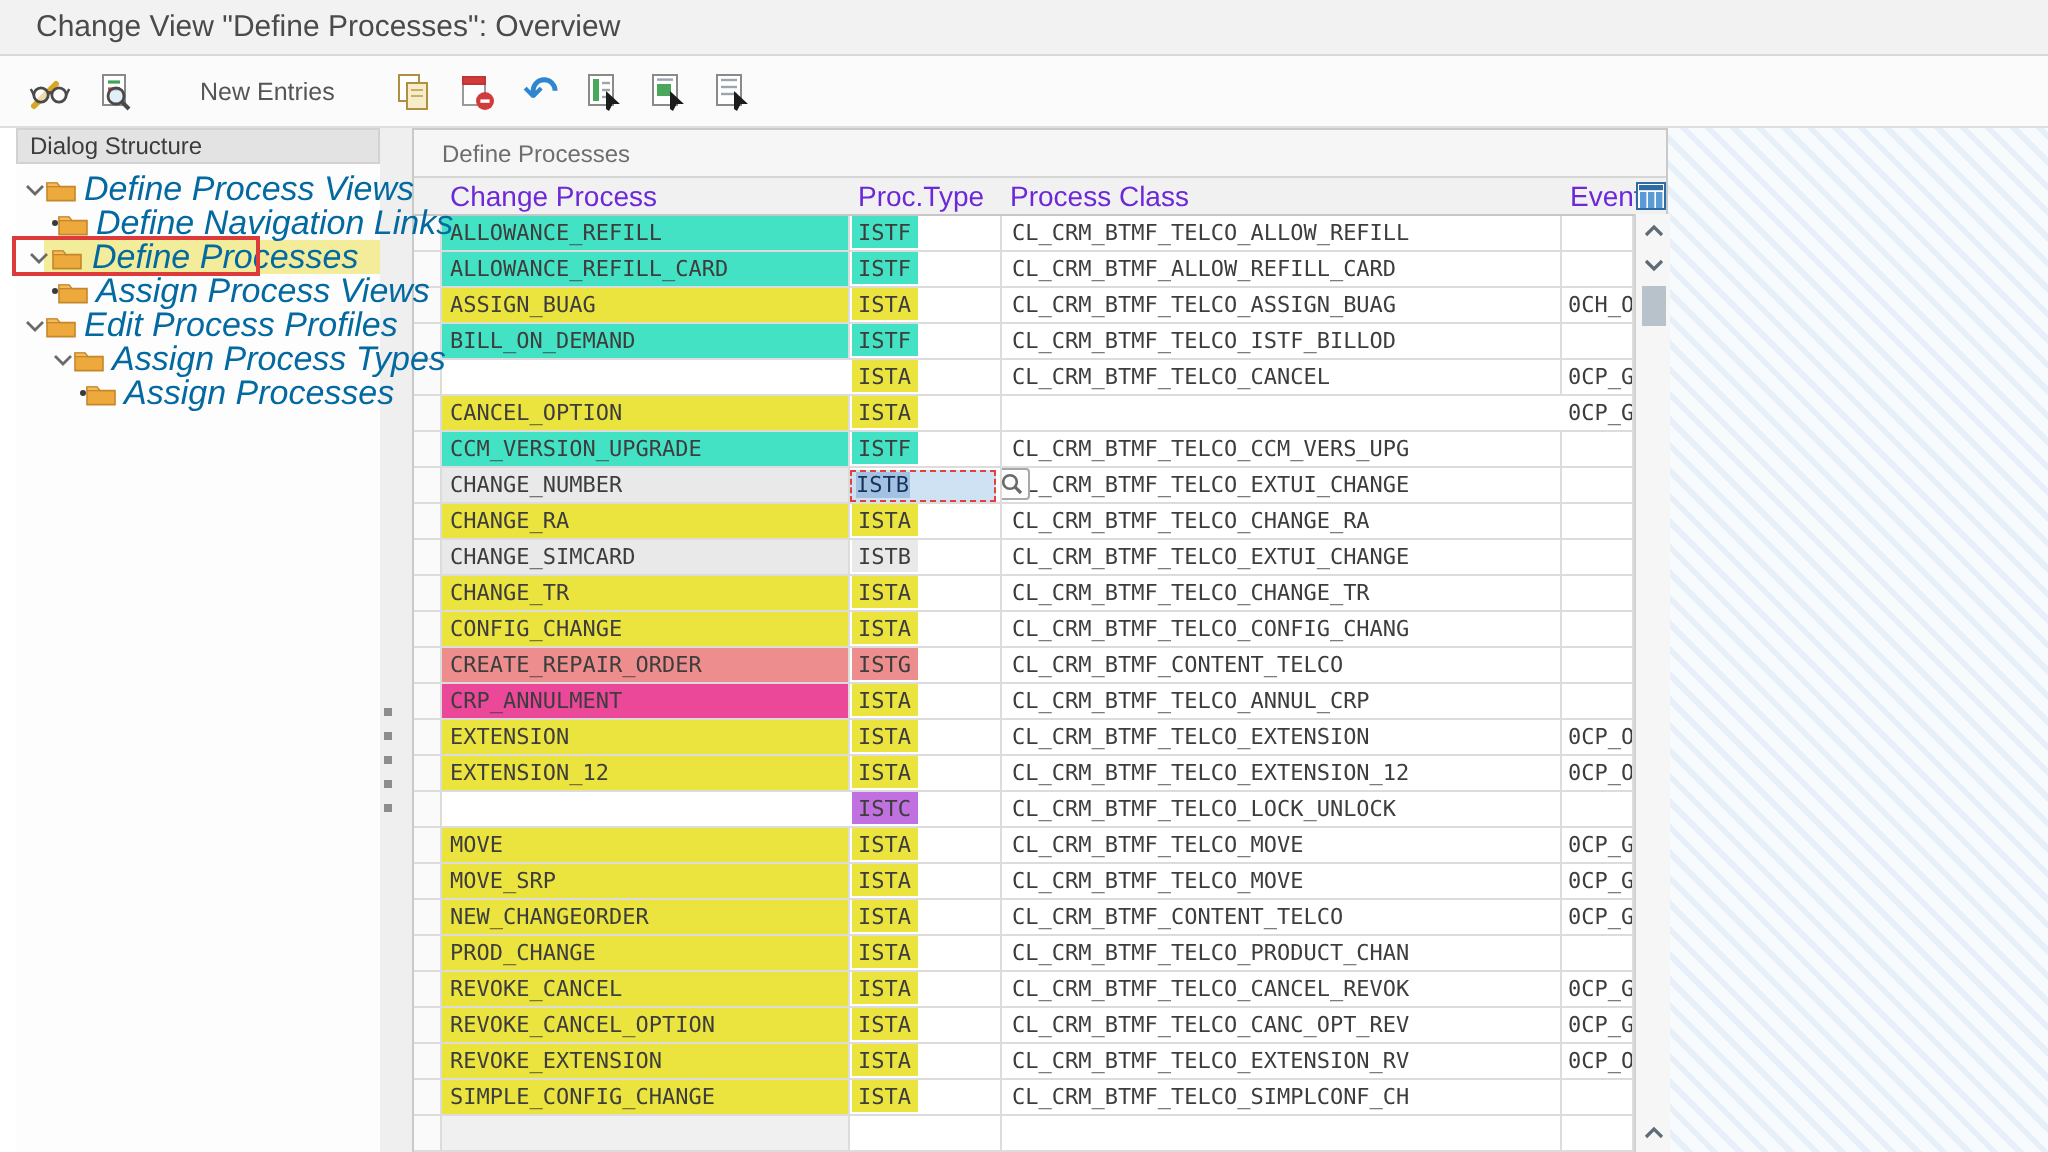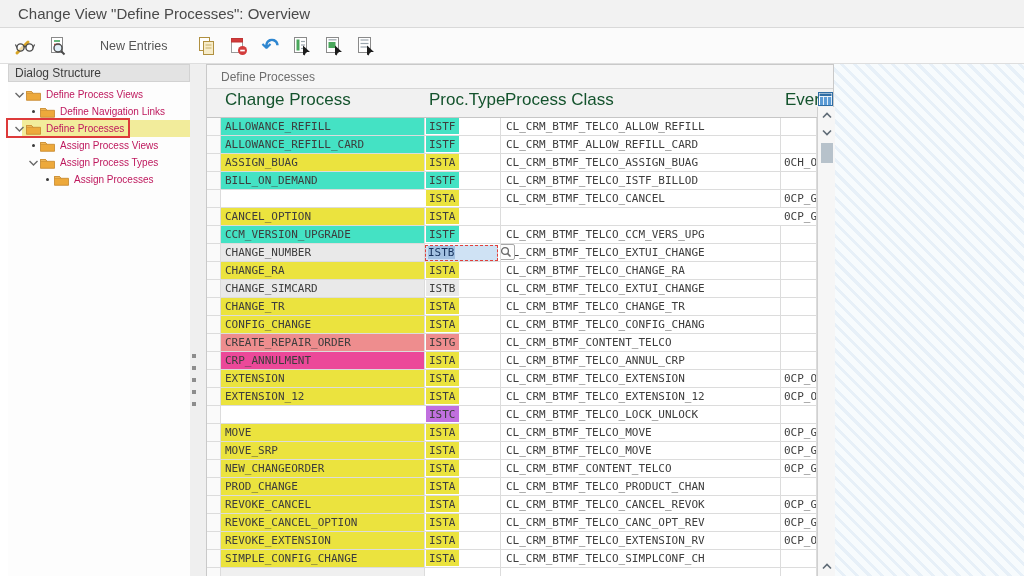--- a/index.html
+++ b/index.html
@@ -26,38 +26,38 @@
   
   .content { position:absolute; left:0; top:64px; width:1024px; height:512px; background:#ffffff; }
   .sidebar { position:absolute; left:8px; top:0; width:182px; height:512px; background:#fdfdfd; }
   .sidebar-header { height:18px; background:#e3e3e3; border:1px solid #d2d2d2;
     font-size:12px; color:#3c3c3c; padding:1px 0 0 6px; }
   .tree { position:relative; margin-top:4px; }
   .tree-row { position:relative; height:17px; display:flex; align-items:center; cursor:pointer; }
   .tree-row .marker { width:14px; display:flex; align-items:center; justify-content:center; }
   .tree-row .dot { width:3px; height:3px; background:#3a3a3a; border-radius:50%; display:inline-block; }
   .tree-row .folder { width:16px; margin-right:4px; display:flex; align-items:center; }
-  .tree-row .tlabel { font-size:10px; color:#be185d; white-space:nowrap; position:relative; z-index:2; }
+  .tree-row .tlabel { font-size:17px; color:#0369a1; white-space:nowrap; position:relative; z-index:2;font-style:italic; }
   .tree-sel-bg { position:absolute; left:14px; right:0; top:0; bottom:0; background:#f2ec9b; z-index:0; }
   .tree-red-box { position:absolute; left:-2px; top:-2px; width:124px; height:20px;
     border:2px solid #dd3a3a; z-index:3; pointer-events:none; }
   .tree-row .folder, .tree-row .marker { position:relative; z-index:2; }
 
   .splitter { position:absolute; left:190px; top:0; width:16px; height:512px; background:#efefef; }
   .splitter .grip { position:absolute; left:2px; width:4px; height:4px; background:#8d8d8d; }
 
   .mainarea { position:absolute; left:206px; top:0; width:818px; height:512px;
     background:repeating-linear-gradient(45deg,#e7f0f8 0px,#e7f0f8 3px,#f7fbfd 3px,#f7fbfd 9px); }
 
   
   .widget { position:absolute; left:0; top:0; width:628px; height:512px;
     background:#ffffff; border:1px solid #c9c9c9; border-bottom:none; }
   .caption { height:23px; background:#f6f6f6; font-size:12px; color:#6e6e6e; padding:5px 0 0 14px; }
-  .thead { position:relative; height:30px; background:#f1f1f1;
-    border-top:1px solid #d6d6d6; border-bottom:1px solid #c6c6c6; font-size:17px; color:#14532d; }
+  .thead { position:relative; height:20px; background:#f1f1f1;
+    border-top:1px solid #d6d6d6; border-bottom:1px solid #c6c6c6; font-size:14px; color:#6d28d9; }
   .thead .h { position:absolute; top:1px; white-space:nowrap; cursor:pointer; }
   .h-cp { left:18px; } .h-pt { left:222px; } .h-pc { left:298px; } .h-ev { left:578px; }
   .grid-btn { position:absolute; left:611px; top:2px; width:15px; height:14px; cursor:pointer; }
 
   .tbody { position:relative; }
   .t-row { position:relative; height:18px; border-bottom:1px solid #dcdcdc;
     font-family:"DejaVu Sans Mono", monospace; font-size:11px; color:#3d3d3d; }
   .cell { position:absolute; top:0; height:17px; line-height:17px; overflow:hidden;
     border-right:1px solid #dcdcdc; white-space:nowrap; cursor:text; }
   .cell.sel { left:0; width:14px; background:#fafafa; cursor:pointer; }
@@ -210,20 +210,34 @@
             <span class="marker">
               <i class="dot"></i>
             </span>
             <span class="folder">
               <svg width="15" height="12" viewBox="0 0 15 12">
                 <path d="M0.5 2.5 h5 l1.4 1.8 h7.6 v7 h-14 z" fill="#eda93b" stroke="#c5872b" stroke-width="0.8"></path>
                 <path d="M0.5 2.5 h5 l1.4 1.8 h-6.4 z" fill="#f3bc5e" stroke="#c5872b" stroke-width="0.6"></path>
               </svg>
             </span>
             <span class="tlabel">Assign Process Views</span>
+          </div>
+          <div class="tree-row" style="padding-left: 4px;">
+            <span class="marker">
+              <svg width="11" height="8" viewBox="0 0 11 8">
+                <polyline points="1.5,2 5.5,6 9.5,2" fill="none" stroke="#6a6a6a" stroke-width="1.4"></polyline>
+              </svg>
+            </span>
+            <span class="folder">
+              <svg width="15" height="12" viewBox="0 0 15 12">
+                <path d="M0.5 2.5 h5 l1.4 1.8 h7.6 v7 h-14 z" fill="#eda93b" stroke="#c5872b" stroke-width="0.8"></path>
+                <path d="M0.5 2.5 h5 l1.4 1.8 h-6.4 z" fill="#f3bc5e" stroke="#c5872b" stroke-width="0.6"></path>
+              </svg>
+            </span>
+            <span class="tlabel">Edit Process Profiles</span>
           </div>
           <div class="tree-row" style="padding-left: 18px;">
             <span class="marker">
               <svg width="11" height="8" viewBox="0 0 11 8">
                 <polyline points="1.5,2 5.5,6 9.5,2" fill="none" stroke="#6a6a6a" stroke-width="1.4"></polyline>
               </svg>
             </span>
             <span class="folder">
               <svg width="15" height="12" viewBox="0 0 15 12">
                 <path d="M0.5 2.5 h5 l1.4 1.8 h7.6 v7 h-14 z" fill="#eda93b" stroke="#c5872b" stroke-width="0.8"></path>

